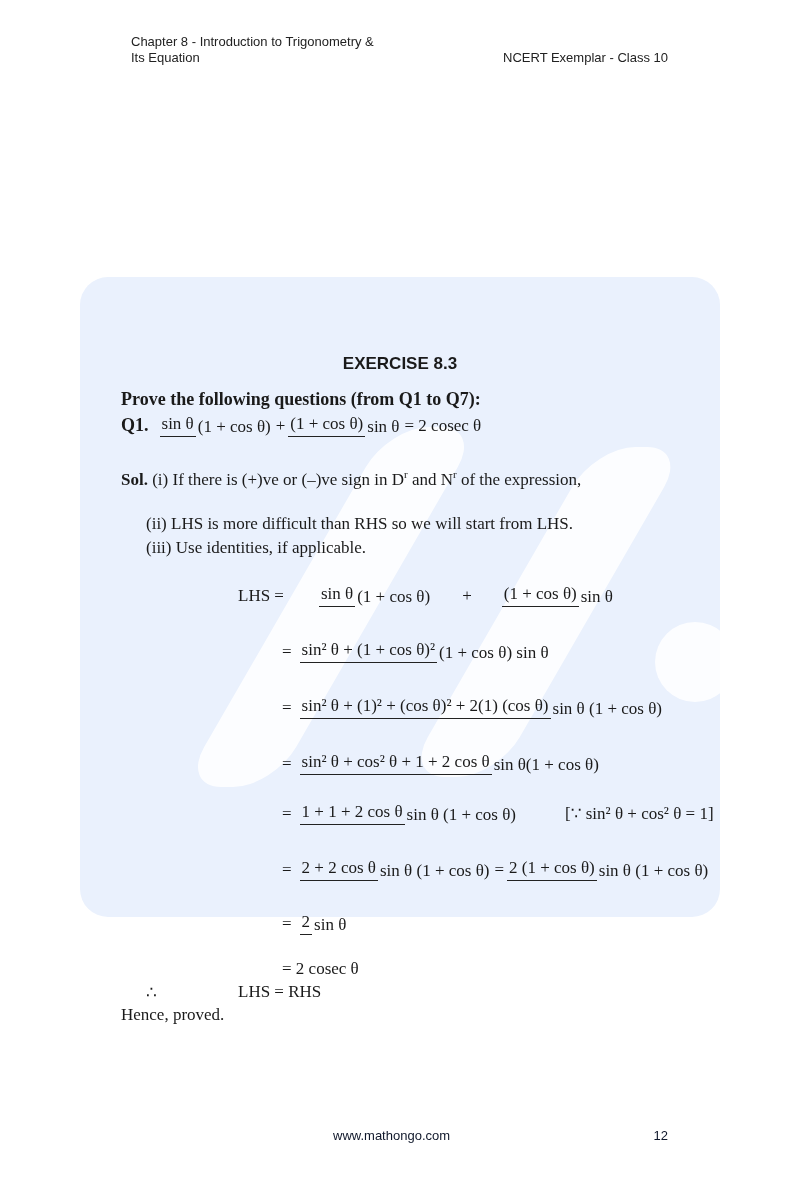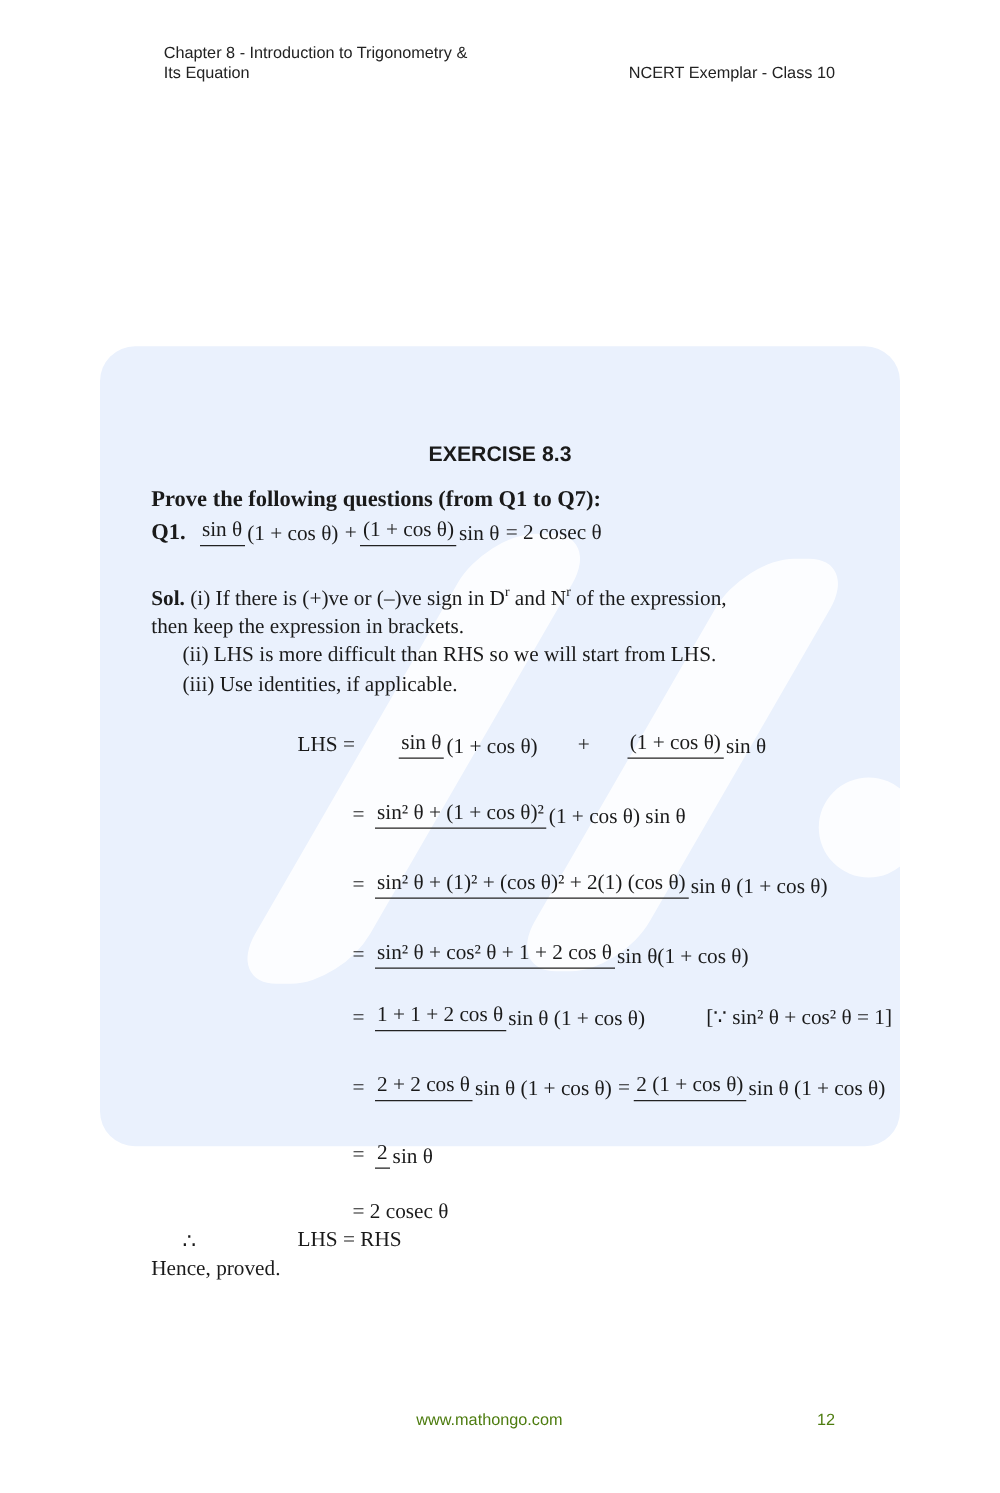--- a/index.html
+++ b/index.html
@@ -14,21 +14,21 @@
   #wm2 { left:420px; top:170px; width:92px; height:330px; transform:skewX(-30deg); }
   #wm3 { left:575px; top:345px; width:80px; height:80px; border-radius:50%; }
   #content { position:absolute; left:0; top:0; width:800px; height:1194px; }
   .line { position:absolute; font-family:"Liberation Serif", serif; font-size:17px; white-space:nowrap; color:#1a1a1a; }
   #ex-title { left:0; width:800px; text-align:center; top:354px; font-family:"Liberation Sans", sans-serif; font-weight:bold; font-size:17px; }
   .frac { display:inline-flex; align-items:center; vertical-align:middle; margin:0 3px; }
   .frac .num { padding:0 2px 2px; border-bottom:1px solid #222; }
   .frac .den { padding:2px 2px 0; }
   .eq { position:absolute; font-family:"Liberation Serif", serif; font-size:17px; white-space:nowrap; display:flex; align-items:center; }
   sup { font-size:11px; }
-  .footer { position:absolute; top:1128px; font-size:13px; color:#4d7c0f; }
+  .footer { position:absolute; top:1128px; font-size:13px; color:#0f172a; }
 </style>
 </head>
 <body>
 
 <div id="hdr-left" class="hdr sans">
   <div>Chapter 8 - Introduction to Trigonometry &amp;</div>
   <div>Its Equation</div>
 </div>
 <div id="hdr-right" class="hdr sans">NCERT Exemplar - Class 10</div>
 
@@ -54,21 +54,20 @@
       <span class="num">(1 + cos θ)</span>
       <span class="den">sin θ</span>
     </span>
     <span>= 2 cosec θ</span>
   </div>
 
   <div class="line" style="left:121px; top:468px;">
     <b>Sol.</b>
     <span>(i) If there is (+)ve or (–)ve sign in D</span><sup>r</sup><span> and N</span><sup>r</sup><span> of the expression,</span>
   </div>
-  <div class="line" style="left:121px; top:491px;">then keep the expression in brackets.</div>
   <div class="line" style="left:146px; top:514px;">(ii) LHS is more difficult than  RHS so we will start from LHS.</div>
   <div class="line" style="left:146px; top:538px;">(iii) Use identities, if applicable.</div>
 
   <div class="eq" style="left:238px; top:584px;gap:27px;">
     <span>LHS =</span>
     <span class="frac" style="margin-left:8px;">
         <span class="num">sin θ</span>
         <span class="den">(1 + cos θ)</span>
       </span>
     <span>+</span>

